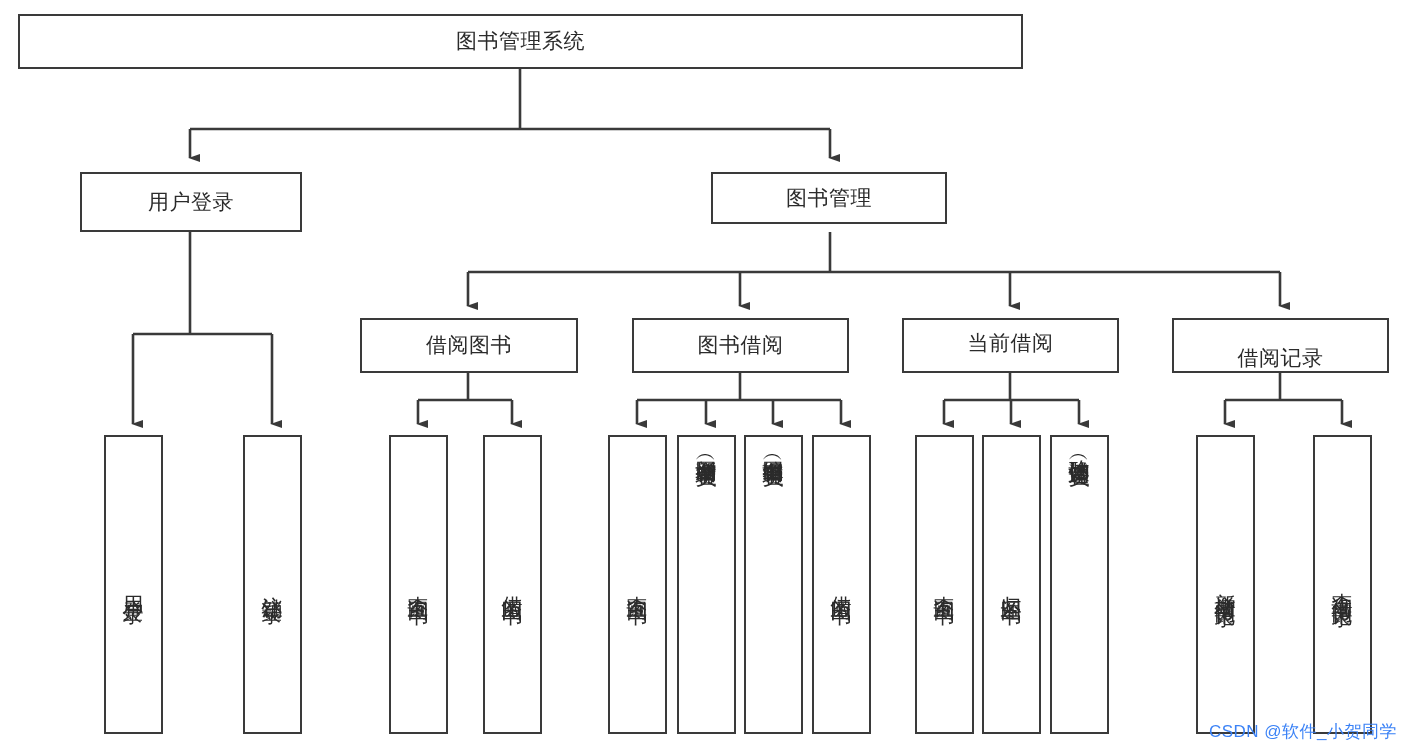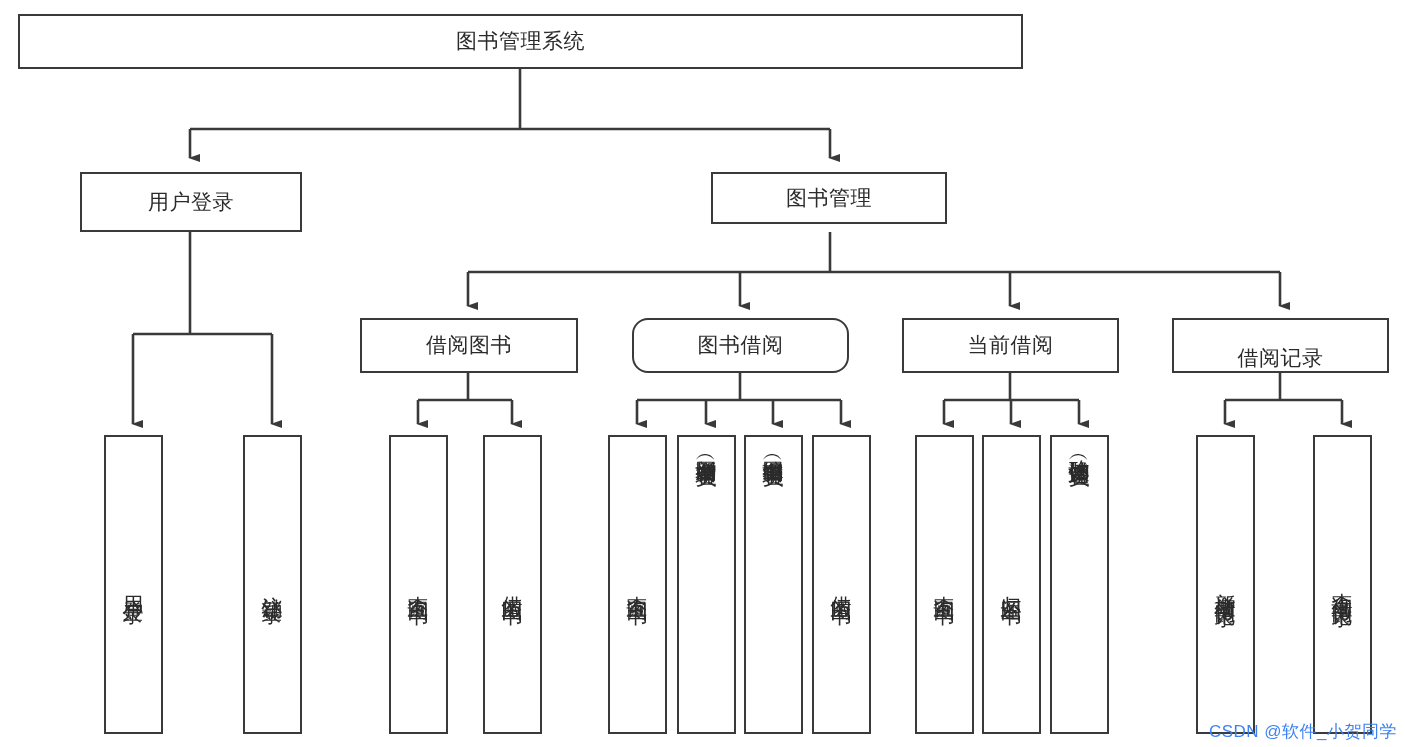--- a/index.html
+++ b/index.html
@@ -141,25 +141,25 @@
   </div>
 
   <div class="node horizontal" style="left:711px; top:172px; width:236px; height:52px;">
     <span class="node-label">图书管理</span>
   </div>
 
   <div class="node horizontal" style="left:360px; top:318px; width:218px; height:55px;">
     <span class="node-label">借阅图书</span>
   </div>
 
-  <div class="node horizontal" style="left:632px; top:318px; width:217px; height:55px;border-radius:16px;">
+  <div class="node horizontal" style="left:632px; top:318px; width:217px; height:55px;">
     <span class="node-label">图书借阅</span>
   </div>
 
-  <div class="node horizontal" style="left:902px; top:318px; width:217px; height:55px;">
+  <div class="node horizontal" style="left:902px; top:318px; width:217px; height:55px;font-family:Liberation Mono, monospace;">
     <span class="node-label">当前借阅</span>
   </div>
 
   <div class="node horizontal" style="left:1172px; top:318px; width:217px; height:55px;align-items:flex-end;">
     <span class="node-label">借阅记录</span>
   </div>
 
   <div class="node vertical centered" style="left:104px; top:435px; width:59px; height:299px;">
     <span class="node-label">用户登录</span>
   </div>

